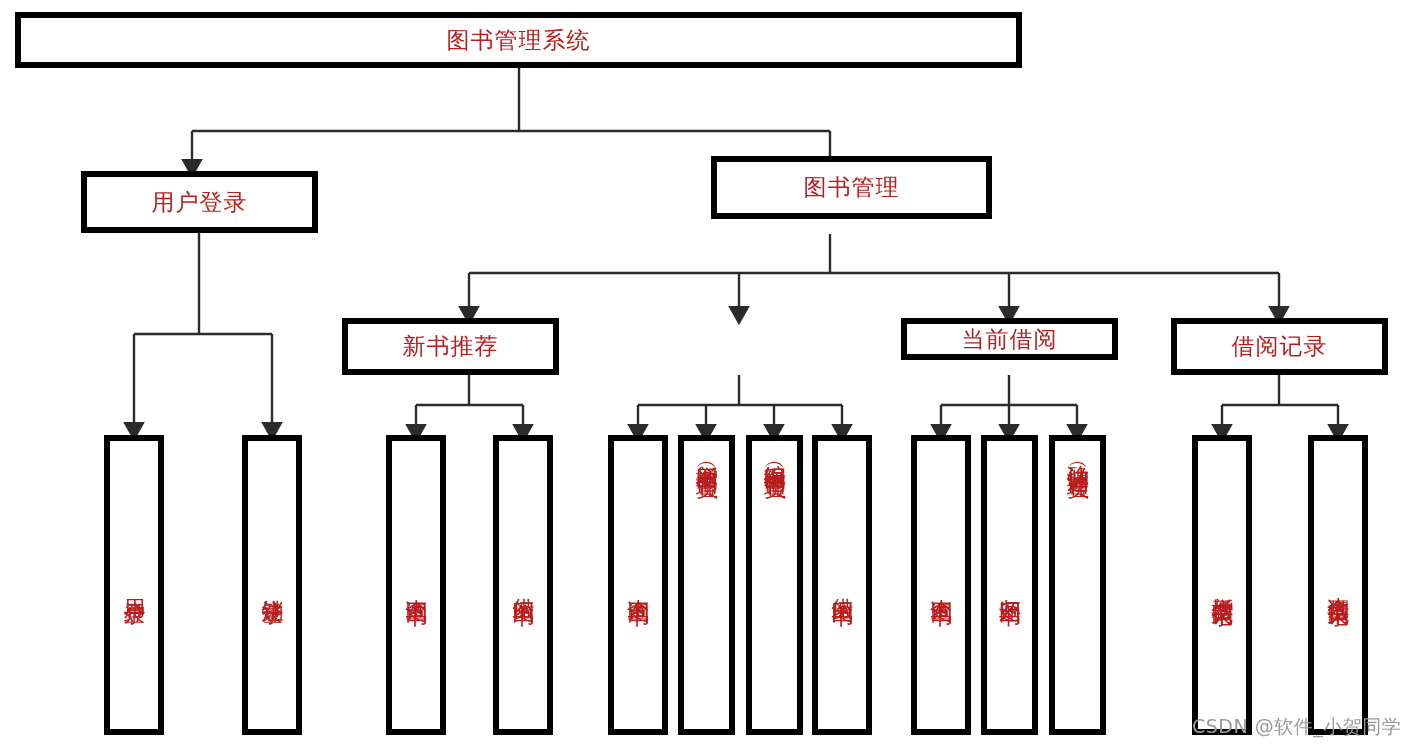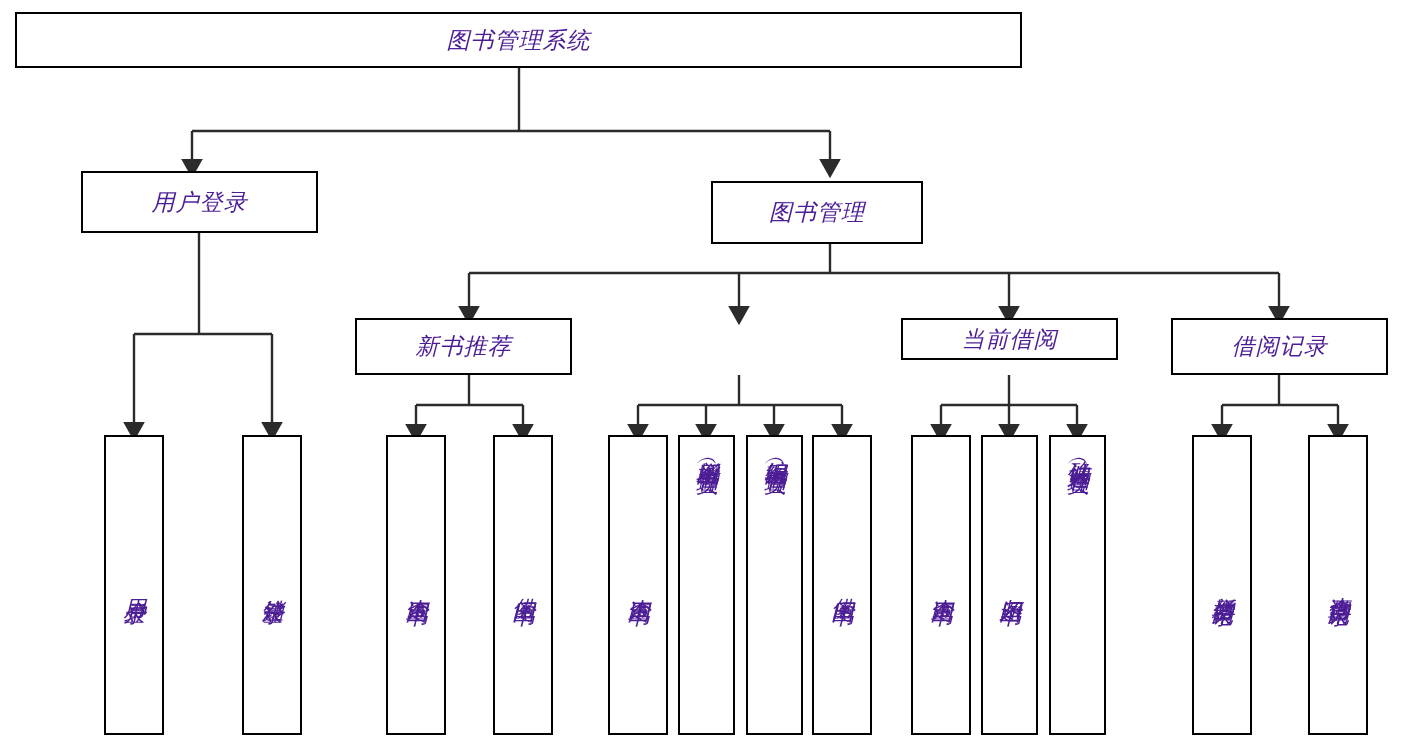--- a/index.html
+++ b/index.html
@@ -20,27 +20,26 @@
     position: absolute;
     left: 0;
     top: 0;
     width: 1405px;
     height: 747px;
     pointer-events: none;
   }
   .node {
     position: absolute;
     box-sizing: border-box;
-    border: 2px solid #000000;
+    border: 6px solid #000000;
     background: #ffffff;
     display: flex;
     align-items: center;
     justify-content: center;
-    color: #4c1d95;
-    font-style: italic;
+    color: #b91c1c;
   }
   .node.h {
     font-size: 23px;
     letter-spacing: 1px;
   }
   .node.h .lbl {
     display: block;
     white-space: nowrap;
   }
   .node.v {
@@ -124,25 +123,25 @@
     </g>
   </svg>
 
   <div class="node h" style="left:15px; top:12px; width:1007px; height:56px;">
     <span class="lbl">图书管理系统</span>
   </div>
 
   <div class="node h" style="left:81px; top:171px; width:237px; height:62px;">
     <span class="lbl">用户登录</span>
   </div>
-  <div class="node h" style="left:711px; top:181px; width:212px; height:63px;">
+  <div class="node h" style="left:711px; top:156px; width:281px; height:63px;">
     <span class="lbl">图书管理</span>
   </div>
 
-  <div class="node h" style="left:355px; top:318px; width:217px; height:57px;">
+  <div class="node h" style="left:342px; top:318px; width:217px; height:57px;">
     <span class="lbl">新书推荐</span>
   </div>
   <div class="node h" style="left:901px; top:318px; width:217px; height:42px;">
     <span class="lbl">当前借阅</span>
   </div>
   <div class="node h" style="left:1171px; top:318px; width:217px; height:57px;justify-content:center;">
     <span class="lbl">借阅记录</span>
   </div>
 
   <div class="node v center" style="left:104px; top:435px; width:60px; height:300px;">
@@ -182,14 +181,15 @@
     <span class="lbl">确认归还（管理员）</span>
   </div>
 
   <div class="node v center" style="left:1192px; top:435px; width:60px; height:300px;">
     <span class="lbl">新增借阅记录</span>
   </div>
   <div class="node v center" style="left:1308px; top:435px; width:60px; height:300px;">
     <span class="lbl">查询借阅记录</span>
   </div>
 
+  <div class="watermark" style="left:1192px; top:714px;">CSDN @软件_小贺同学</div>
 
 </div>
 
 </body></html>

